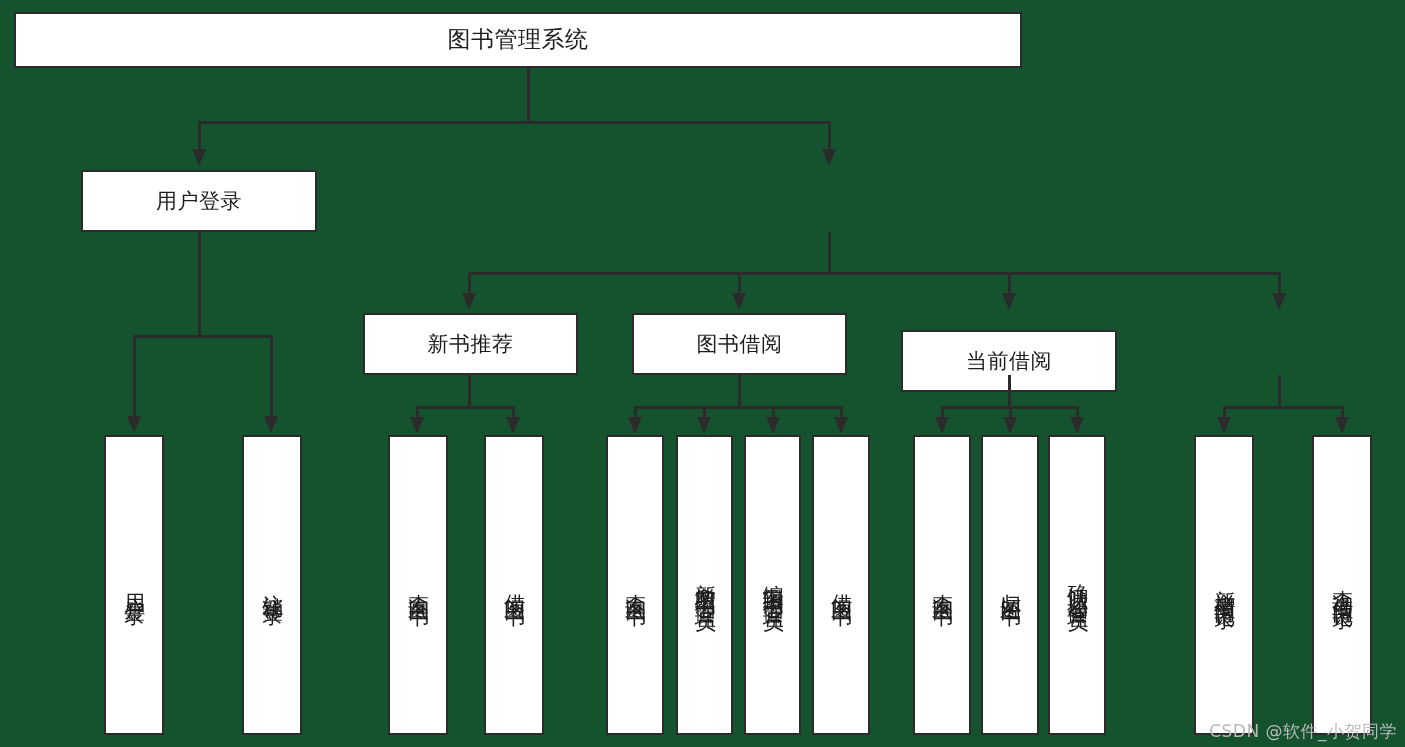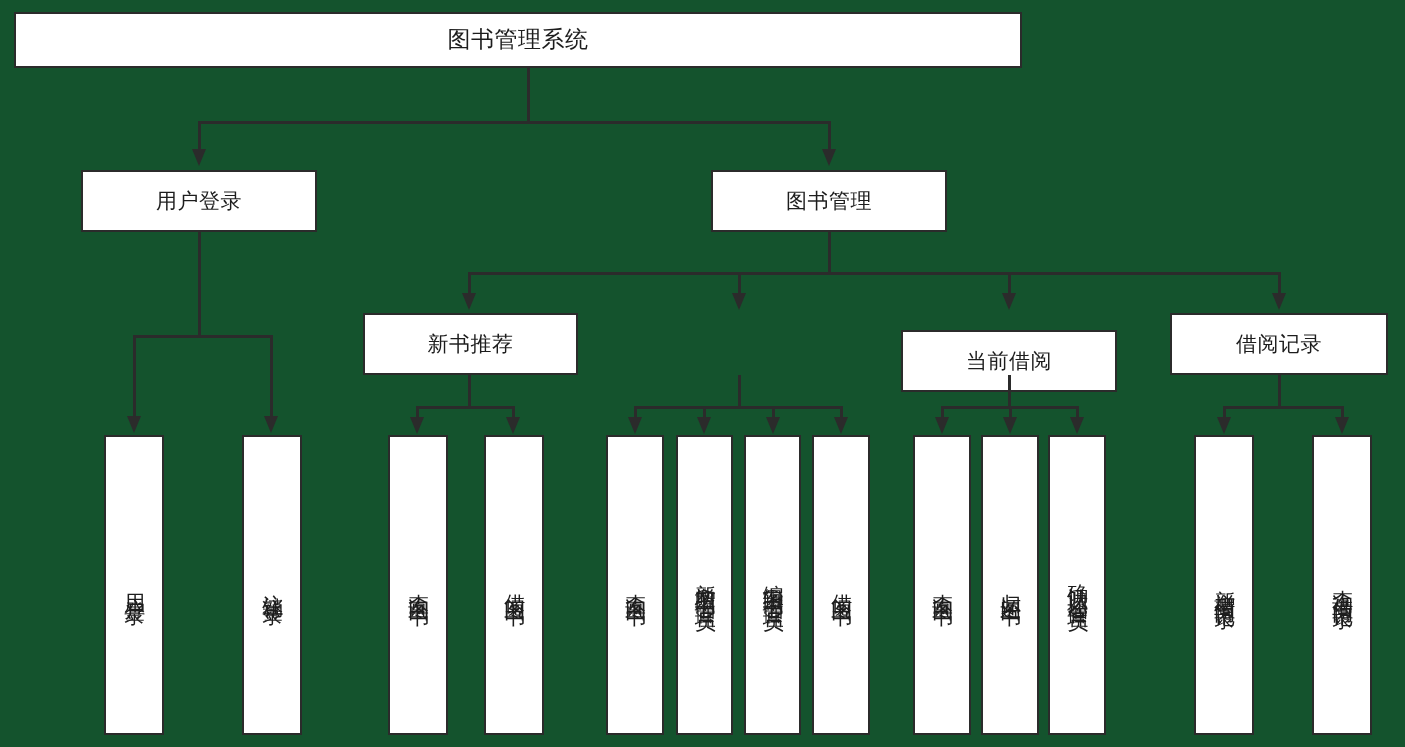--- a/index.html
+++ b/index.html
@@ -114,23 +114,20 @@
 
   <div class="conn conn-h" style="left:198px; top:121px; width:632px;"></div>
 
   <div class="conn conn-v" style="left:198px; top:121px; height:30px;"></div>
   <div class="arrow" style="left:192px; top:149px;"></div>
   <div class="conn conn-v" style="left:828px; top:121px; height:30px;"></div>
   <div class="arrow" style="left:822px; top:149px;"></div>
 
   <div class="node node-l2" style="left:81px; top:170px; width:236px;">
     <span class="node-label">用户登录</span>
-  </div>
-  <div class="node node-l2" style="left:711px; top:170px; width:236px;">
-    <span class="node-label">图书管理</span>
   </div>
 
   <div class="conn conn-v" style="left:198px; top:232px; height:103px;"></div>
   <div class="conn conn-h" style="left:133px; top:335px; width:138px;"></div>
   <div class="conn conn-v" style="left:133px; top:335px; height:85px;"></div>
   <div class="arrow" style="left:127px; top:416px;"></div>
   <div class="conn conn-v" style="left:270px; top:335px; height:85px;"></div>
   <div class="arrow" style="left:264px; top:416px;"></div>
 
   <div class="conn conn-v" style="left:828px; top:232px; height:40px;"></div>
@@ -140,25 +137,25 @@
   <div class="conn conn-v" style="left:738px; top:272px; height:23px;"></div>
   <div class="arrow" style="left:732px; top:293px;"></div>
   <div class="conn conn-v" style="left:1008px; top:272px; height:23px;"></div>
   <div class="arrow" style="left:1002px; top:293px;"></div>
   <div class="conn conn-v" style="left:1278px; top:272px; height:23px;"></div>
   <div class="arrow" style="left:1272px; top:293px;"></div>
 
   <div class="node node-l3" style="left:363px; top:313px; width:215px;">
     <span class="node-label">新书推荐</span>
   </div>
+  <div class="node node-l3" style="left:632px; top:313px; width:215px;">
+    <span class="node-label">图书借阅</span>
+  </div>
   <div class="node node-l3" style="left:901px; top:330px; width:216px;">
     <span class="node-label">当前借阅</span>
-  </div>
-  <div class="node node-l3" style="left:1170px; top:313px; width:218px;">
-    <span class="node-label">借阅记录</span>
   </div>
 
   <div class="conn conn-v" style="left:468px; top:375px; height:31px;"></div>
   <div class="conn conn-h" style="left:416px; top:406px; width:98px;"></div>
   <div class="conn conn-v" style="left:416px; top:406px; height:14px;"></div>
   <div class="arrow" style="left:410px; top:417px;"></div>
   <div class="conn conn-v" style="left:512px; top:406px; height:14px;"></div>
   <div class="arrow" style="left:506px; top:417px;"></div>
 
   <div class="conn conn-v" style="left:738px; top:375px; height:31px;"></div>
@@ -225,14 +222,15 @@
     <span class="node-label">确认归还（管理员）</span>
   </div>
 
   <div class="node node-leaf" style="left:1194px; width:60px;">
     <span class="node-label">新增借阅记录</span>
   </div>
   <div class="node node-leaf" style="left:1312px; width:60px;">
     <span class="node-label">查询借阅记录</span>
   </div>
 
+  <div class="watermark">CSDN @软件_小贺同学</div>
 
 </div>
 
 </body></html>

